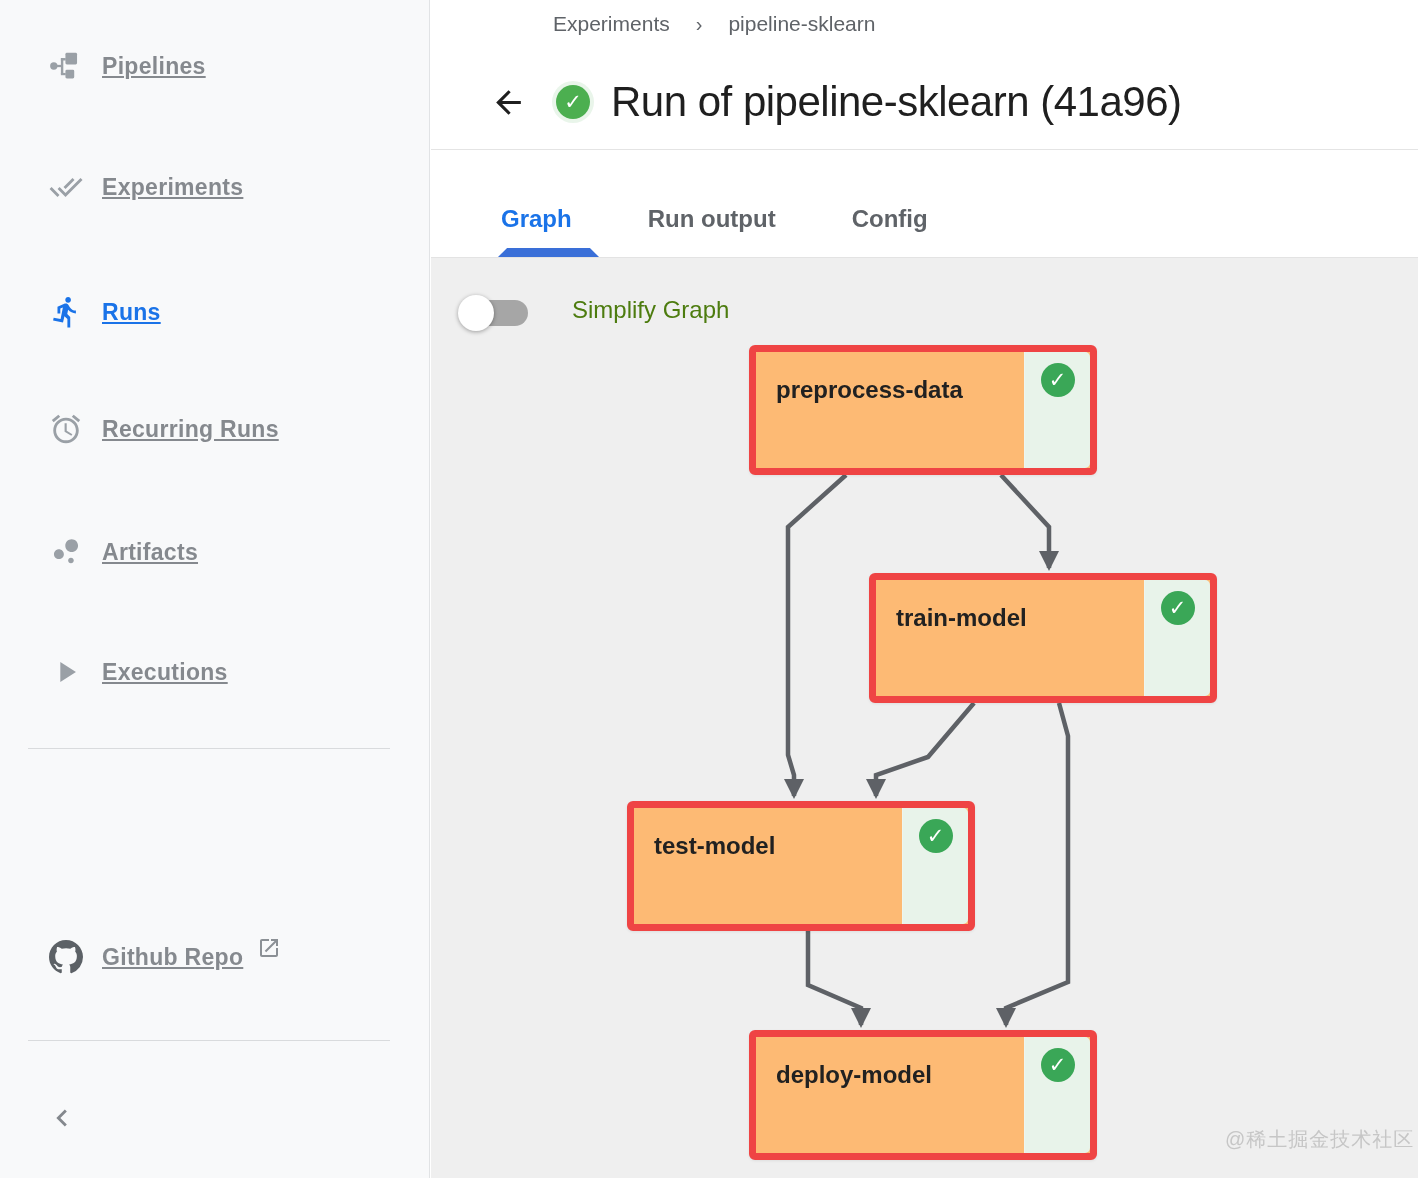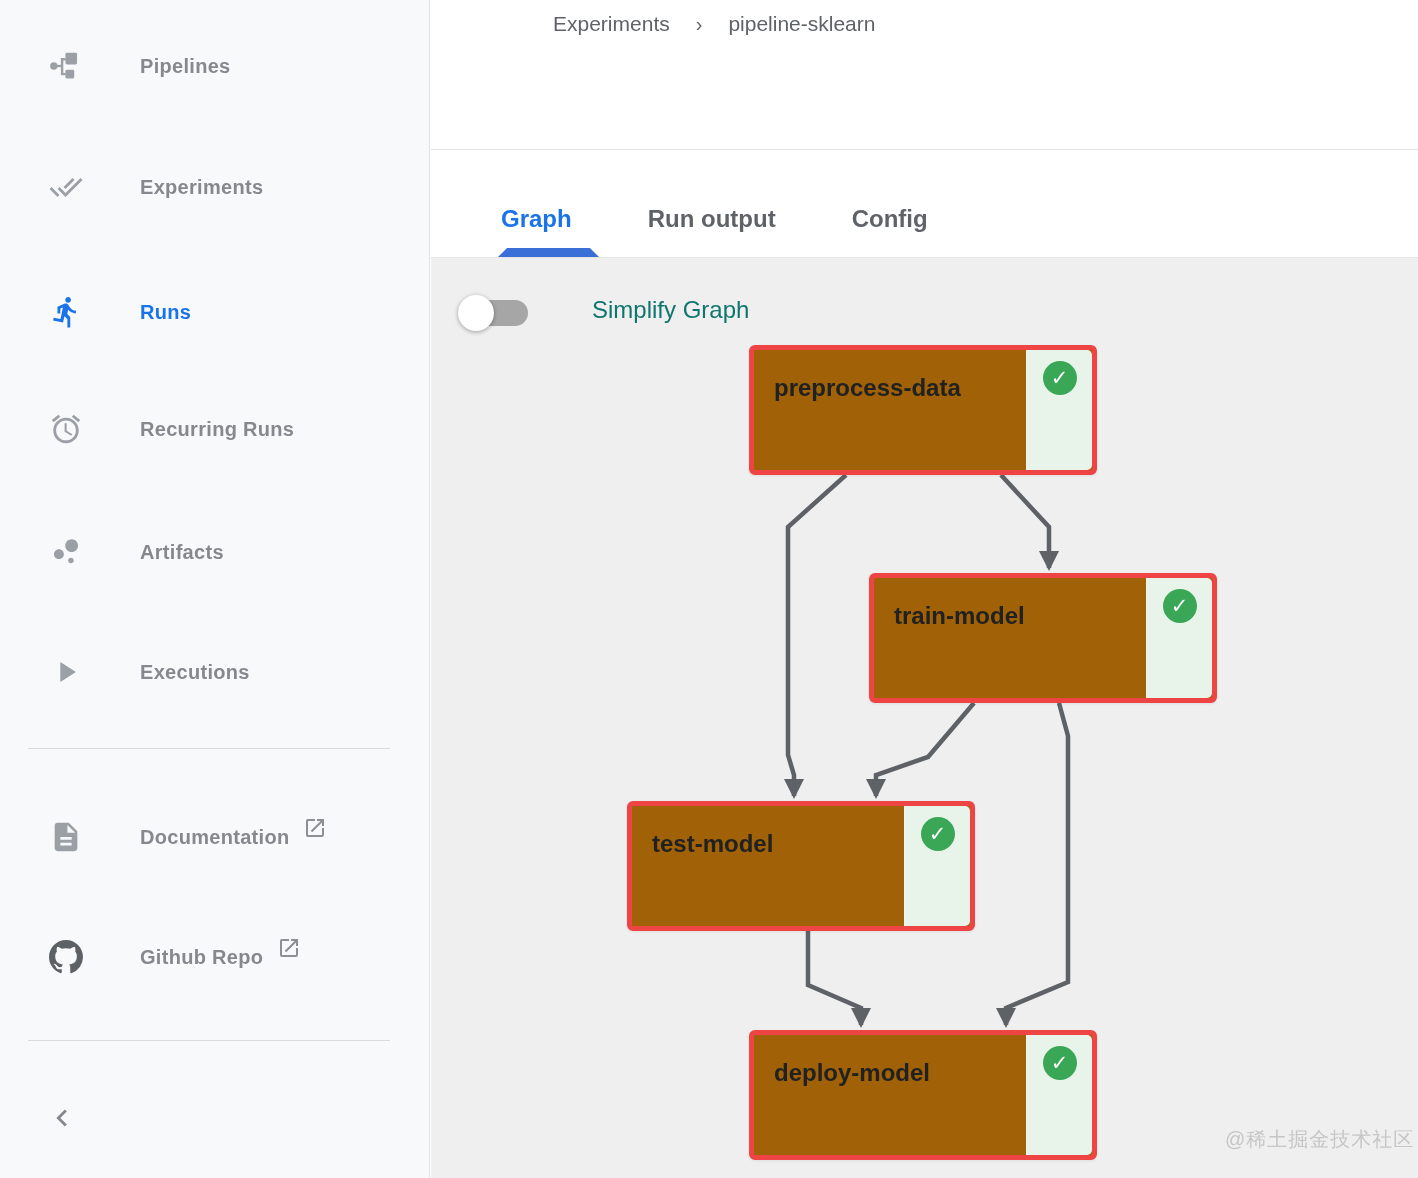--- a/index.html
+++ b/index.html
@@ -7,21 +7,21 @@
   body { font-family:"Liberation Sans","DejaVu Sans",sans-serif; background:#fff; }
   .screen { position:relative; width:1418px; height:1178px; }
 
   
   .sidebar { position:absolute; left:0; top:0; width:430px; height:1178px;
              background:#f8f9fa; border-right:1px solid #e1e3e5; }
   .nav-item { position:absolute; left:0; width:430px; height:56px;
               display:flex; align-items:center; padding-left:48px; cursor:pointer; }
   .nav-icon { width:36px; height:36px; display:flex; align-items:center; justify-content:center; }
   .nav-icon svg { width:34px; height:34px; fill:#9aa0a6; }
-  .nav-label { margin-left:56px; font-size:20px; font-weight:700; color:#85898e; letter-spacing:.3px; }
+  .nav-label { margin-left:18px; font-size:23px; font-weight:700; color:#85898e; letter-spacing:.3px;text-decoration:underline; }
   .nav-item.active .nav-label { color:#1a73e8;text-align:center; }
   .nav-item.active .nav-icon svg { fill:#1a73e8; }
   .ext-icon { margin-left:14px; margin-top:-14px; }
   .ext-icon svg { width:24px; height:24px; fill:#8b9095; }
   .side-divider { position:absolute; left:28px; width:362px; height:1px; background:#d9dbdd; }
   .collapse-btn { position:absolute; left:42px; top:1098px; width:40px; height:40px;
                   display:flex; align-items:center; justify-content:center; cursor:pointer; }
   .collapse-btn svg { width:34px; height:34px; fill:#84888d; }
 
   
@@ -51,26 +51,26 @@
                    clip-path:polygon(9% 0, 91% 0, 100% 100%, 0 100%); }
 
   
   .canvas { position:absolute; left:0; top:258px; width:987px; height:920px; background:#efefef; }
 
   .toggle-row { position:absolute; left:33px; top:32px; height:40px; display:flex; align-items:center; }
   .switch { position:relative; width:64px; height:26px; margin-top:6px; cursor:pointer; }
   .switch-track { position:absolute; left:4px; top:0; width:60px; height:26px; border-radius:13px; background:#a6a6a6; }
   .switch-knob { position:absolute; left:-6px; top:-5px; width:36px; height:36px; border-radius:50%;
                  background:#fff; box-shadow:0 1px 4px rgba(0,0,0,.35); }
-  .toggle-label { margin-left:64px; font-size:24px; color:#0f766e; }
+  .toggle-label { margin-left:44px; font-size:24px; color:#4d7c0f; }
 
   .edges { position:absolute; left:0; top:0; width:987px; height:920px; }
 
-  .node { position:absolute; width:348px; height:130px; background:#a16207;
-          border:5px solid #ef4444; border-radius:6px;
+  .node { position:absolute; width:348px; height:130px; background:#fdba74;
+          border:7px solid #ef4444; border-radius:6px;
           box-shadow:0 1px 3px rgba(0,0,0,.07); cursor:pointer; }
   .node-label { position:absolute; left:20px; top:24px; font-size:24px; font-weight:700; color:#212121; }
   .node-strip { position:absolute; right:0; top:0; bottom:0; width:66px; background:#e8f3ea;
                 border-radius:0 5px 5px 0; border-left:1px solid #eef5ef; }
   .node-badge { position:absolute; left:50%; transform:translateX(-50%); top:11px; width:34px; height:34px;
                 border-radius:50%; background:#3aa757; display:flex; align-items:center; justify-content:center; }
   .node-badge::before { content:"✓"; color:#fff; font-size:21px; font-weight:700; }
 
   .watermark { position:absolute; left:794px; top:868px; font-size:20px; color:#c6c6c6; letter-spacing:1px; }
 </style>
@@ -136,33 +136,20 @@
       <span class="nav-icon">
         <svg viewBox="0 0 24 24">
             <path d="M8 5v14l11-7z"></path>
           </svg>
       </span>
       <span class="nav-label">Executions</span>
     </div>
 
     <div class="side-divider" style="top:748px"></div>
 
-    <div class="nav-item" style="top:809px">
-      <span class="nav-icon">
-        <svg viewBox="0 0 24 24">
-            <path d="M14 2H6c-1.1 0-1.99.9-1.99 2L4 20c0 1.1.89 2 1.99 2H18c1.1 0 2-.9 2-2V8l-6-6zm2 16H8v-2h8v2zm0-4H8v-2h8v2zm-3-5V3.5L18.5 9H13z"></path>
-          </svg>
-      </span>
-      <span class="nav-label">Documentation</span>
-      <span class="ext-icon">
-        <svg viewBox="0 0 24 24">
-            <path d="M19 19H5V5h7V3H5c-1.11 0-2 .9-2 2v14c0 1.1.89 2 2 2h14c1.1 0 2-.9 2-2v-7h-2v7zM14 3v2h3.59l-9.83 9.83 1.41 1.41L19 6.41V10h2V3h-7z"></path>
-          </svg>
-      </span>
-    </div>
 
     <div class="nav-item" style="top:929px">
       <span class="nav-icon">
         <svg viewBox="0 0 16 16" style="fill:#5c6166">
             <path d="M8 0C3.58 0 0 3.58 0 8c0 3.54 2.29 6.53 5.47 7.59.4.07.55-.17.55-.38 0-.19-.01-.82-.01-1.49-2.01.37-2.53-.49-2.69-.94-.09-.23-.48-.94-.82-1.13-.28-.15-.68-.52-.01-.53.63-.01 1.08.58 1.23.82.72 1.21 1.87.87 2.33.66.07-.52.28-.87.51-1.07-1.78-.2-3.64-.89-3.64-3.95 0-.87.31-1.59.82-2.15-.08-.2-.36-1.02.08-2.12 0 0 .67-.21 2.2.82.64-.18 1.32-.27 2-.27s1.36.09 2 .27c1.53-1.04 2.2-.82 2.2-.82.44 1.1.16 1.92.08 2.12.51.56.82 1.27.82 2.15 0 3.07-1.87 3.75-3.65 3.95.29.25.54.73.54 1.48 0 1.07-.01 1.93-.01 2.2 0 .21.15.46.55.38A8.01 8.01 0 0 0 16 8c0-4.42-3.58-8-8-8z"></path>
           </svg>
       </span>
       <span class="nav-label">Github Repo</span>
       <span class="ext-icon">
         <svg viewBox="0 0 24 24">
@@ -180,20 +167,29 @@
     </div>
   </nav>
 
   <div class="main">
 
     <div class="header">
       <div class="breadcrumb">
         <span class="crumb">Experiments</span>
         <span class="crumb-sep">›</span>
         <span class="crumb">pipeline-sklearn</span>
+      </div>
+      <div class="title-row">
+        <span class="back-btn">
+          <svg viewBox="0 0 24 24">
+              <path d="M20 11H7.83l5.59-5.59L12 4l-8 8 8 8 1.41-1.41L7.83 13H20v-2z"></path>
+            </svg>
+        </span>
+        <span class="run-status-badge"></span>
+        <h1 class="page-title">Run of pipeline-sklearn (41a96)</h1>
       </div>
     </div>
 
     <div class="tabbar">
       <span class="tab active">Graph</span>
       <span class="tab">Run output</span>
       <span class="tab">Config</span>
       <span class="tab-indicator"></span>
     </div>
 

